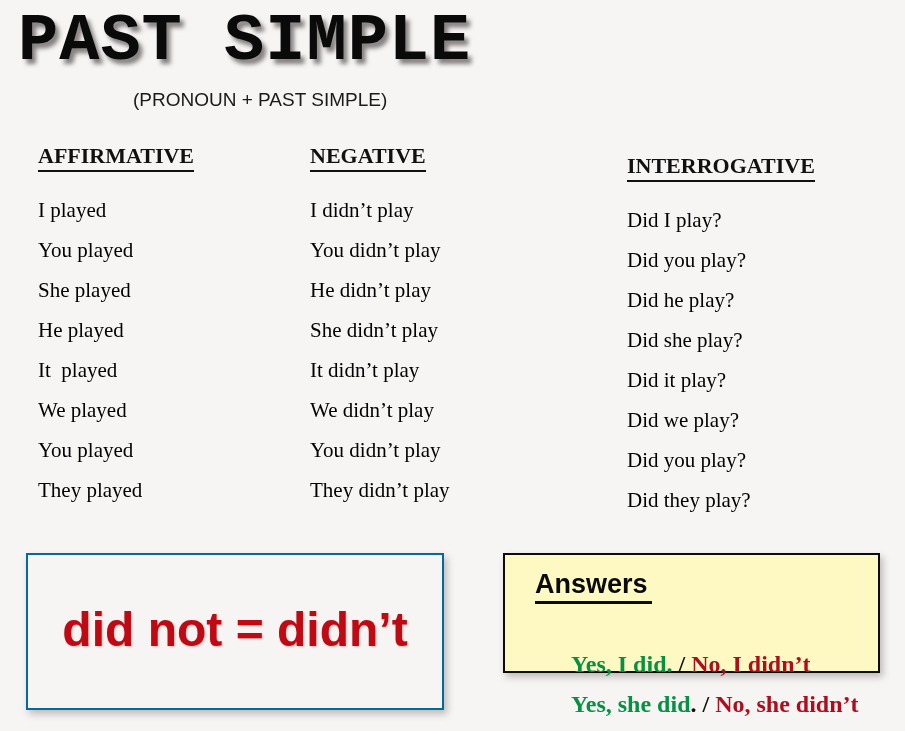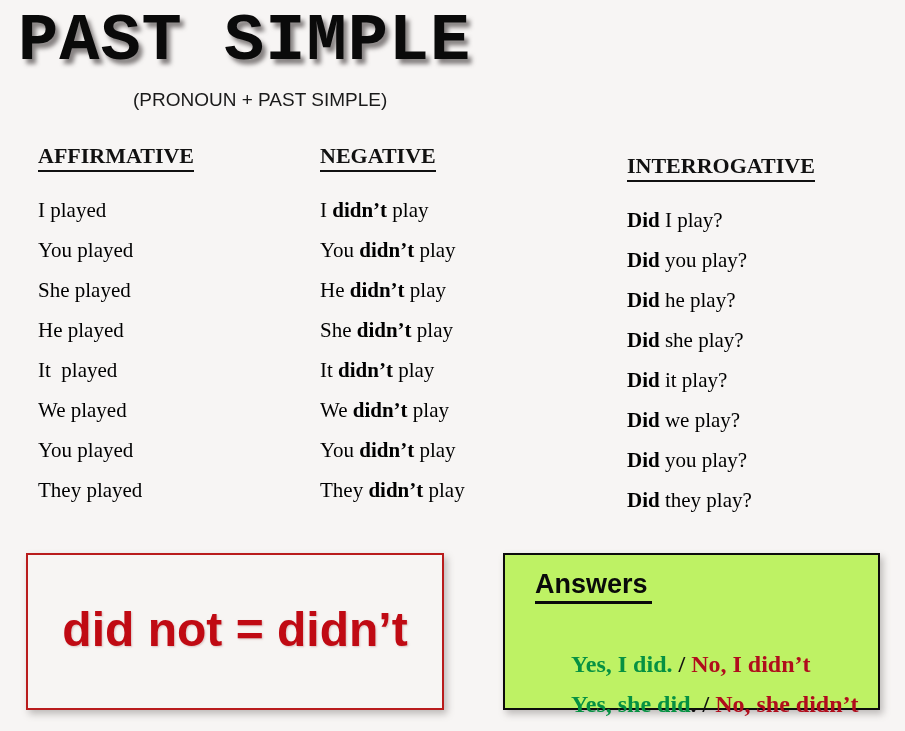--- a/index.html
+++ b/index.html
@@ -46,21 +46,21 @@
     color: #1a1a1a;
     white-space: pre;
   }
 
   
   .column {
     position: absolute;
     top: 143px;
   }
   .col-affirmative { left: 38px; }
-  .col-negative    { left: 320px; }
+  .col-negative    { left: 310px; }
   .col-interrogative { left: 627px; margin-top: 10px; }
 
   .col-head {
     font-family: "Liberation Serif", serif;
     font-weight: bold;
     font-size: 22px;
     line-height: 26px;
     color: #111;
     display: inline-block;
     border-bottom: 2px solid #111;
@@ -71,31 +71,31 @@
   .rows {
     margin-top: 18px;
   }
   .row {
     font-family: "Liberation Serif", serif;
     font-size: 21px;
     line-height: 40px;
     color: #000000;
     white-space: pre;
   }
-  .row b { font-weight: bold; }
+  .row b { font-weight: normal; }
 
   
   .red-box {
     position: absolute;
     left: 26px;
     top: 553px;
     width: 418px;
     height: 157px;
     background: #f7f5f3;
-    border: 2px solid #b91c1c;
+    border: 2px solid #0369a1;
     box-sizing: border-box;
     box-shadow: 3px 4px 7px rgba(120,115,112,0.45);
   }
   .red-box-text {
     position: absolute;
     left: 0;
     right: 0;
     top: 47px;
     text-align: center;
     font-family: "Liberation Sans", sans-serif;
@@ -106,22 +106,22 @@
     text-shadow: 1px 1px 2px rgba(160,100,100,0.35);
     white-space: pre;
   }
 
   
   .answers-box {
     position: absolute;
     left: 503px;
     top: 553px;
     width: 377px;
-    height: 157px;
-    background: #bef264;
+    height: 120px;
+    background: #fef9c3;
     border: 2px solid #0c0c0c;
     box-sizing: border-box;
     box-shadow: 3px 4px 7px rgba(120,115,112,0.45);
   }
   .answers-title {
     position: absolute;
     left: 30px;
     top: 13px;
     font-family: "Liberation Sans", sans-serif;
     font-weight: bold;

